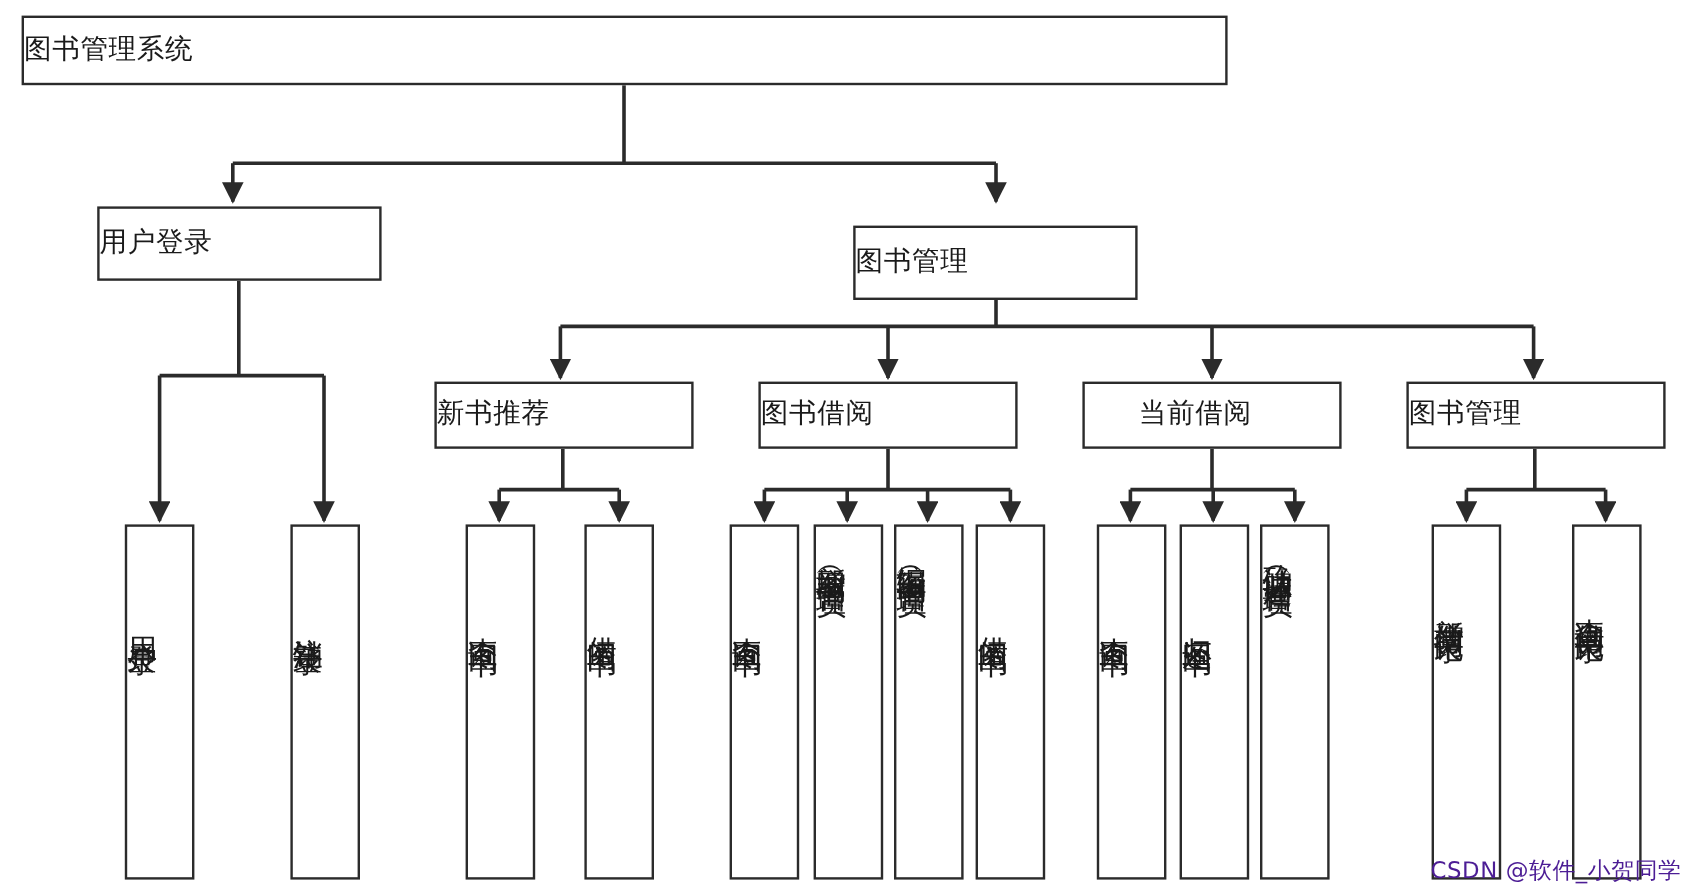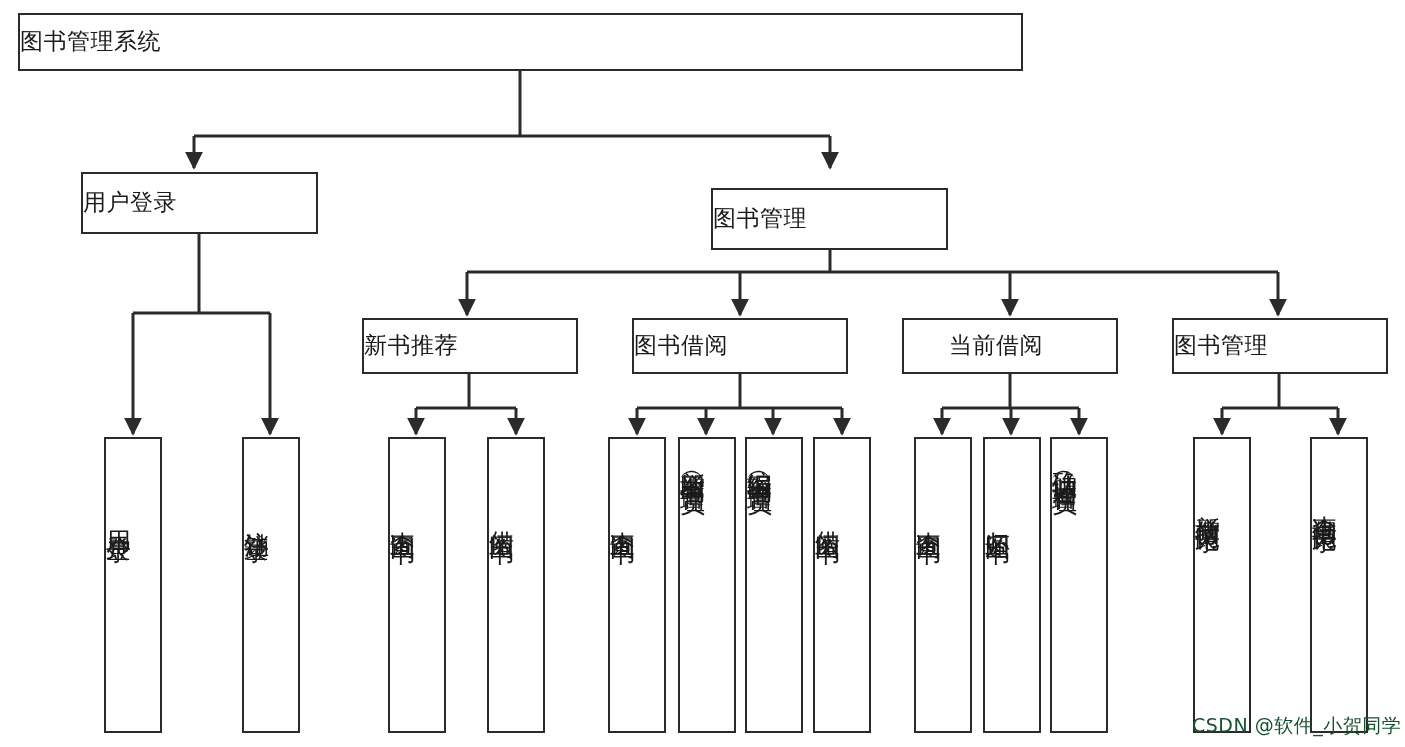--- a/index.html
+++ b/index.html
@@ -70,21 +70,21 @@
     margin-top: 48px;
   }
   .node.vert.tall .node-label {
     margin-top: 4px;
   }
   .watermark {
     position: absolute;
     left: 1192px;
     top: 713px;
     font-size: 19px;
-    color: #14532d;
+    color: #4c1d95;
     letter-spacing: 0.5px;
     white-space: nowrap;
     user-select: none;
   }
 </style>
 </head>
 <body>
 
 <div id="diagram-root">
 

